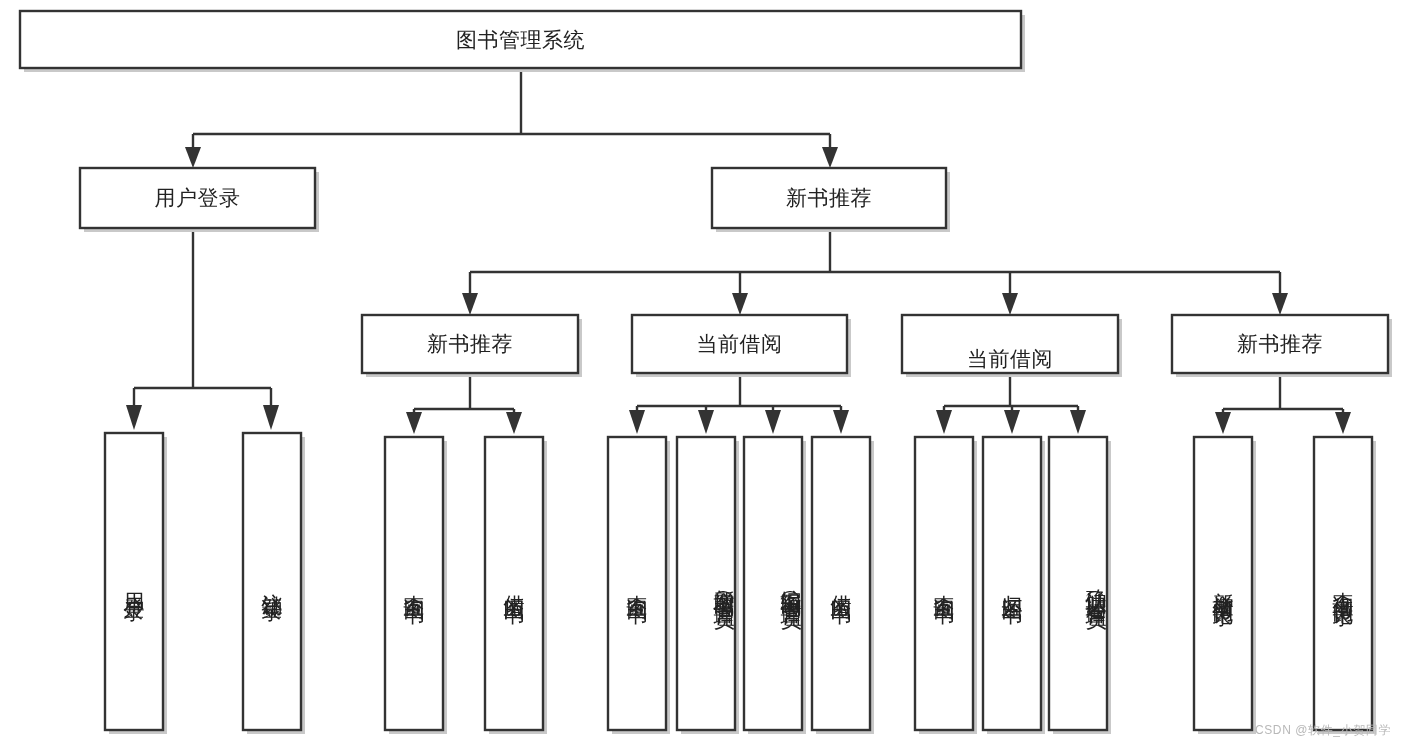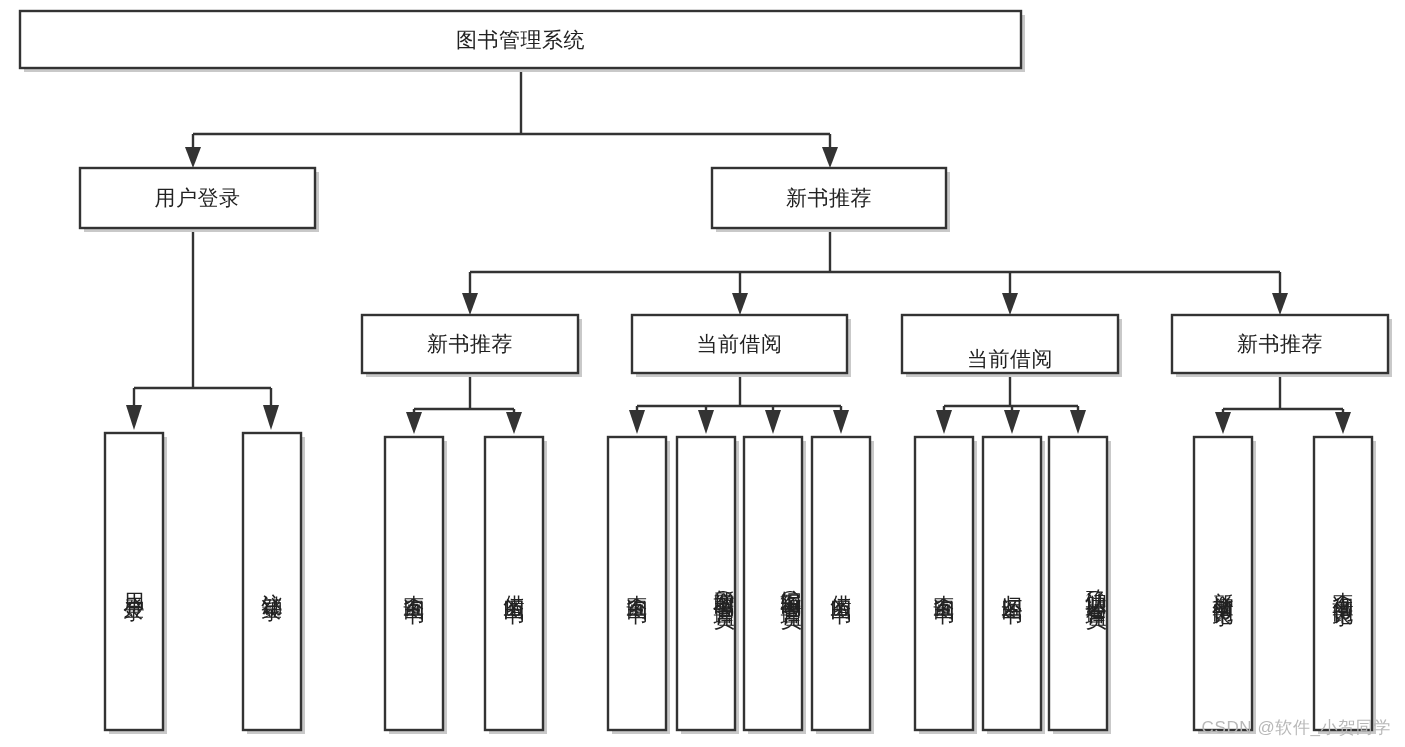--- a/index.html
+++ b/index.html
@@ -69,21 +69,21 @@
     align-items: flex-start;
   }
   .node-label.vertical.mid {
     align-items: center;
     padding-top: 0;
   }
   .watermark {
     position: absolute;
     right: 14px;
     bottom: 8px;
-    font-size: 17px;
+    font-size: 12px;
     color: #b8b8b8;
     letter-spacing: 0.6px;
     font-family: "Liberation Sans", "DejaVu Sans", sans-serif;
     white-space: nowrap;
   }
 </style>
 </head>
 <body>
 
 <div id="diagram-root">

